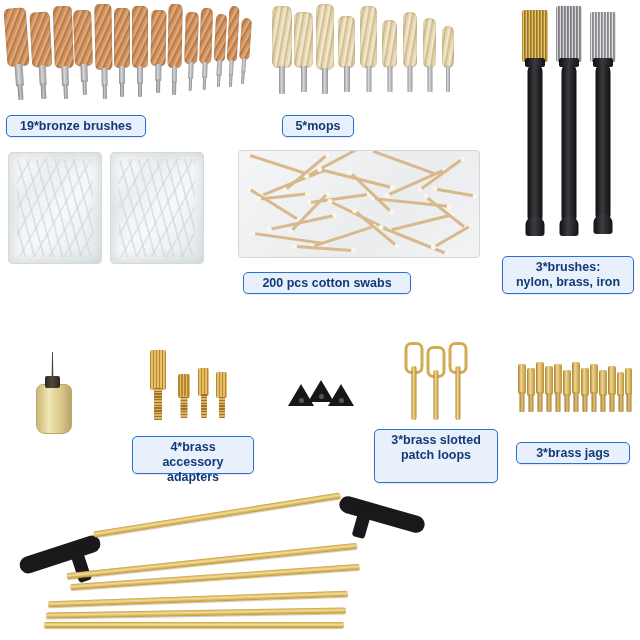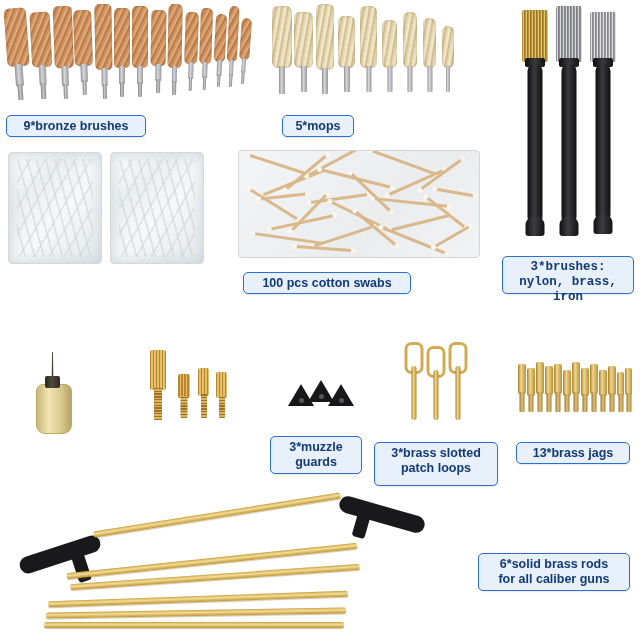--- a/index.html
+++ b/index.html
@@ -593,36 +593,34 @@
     </div>
 
     <div class="rod" style="left:58px;  top:66px;  width:292px; height:6px; transform:rotate(-6deg);"></div>
     <div class="rod" style="left:62px;  top:82px;  width:290px; height:6px; transform:rotate(-4deg);"></div>
     <div class="rod" style="left:40px;  top:104px; width:300px; height:6px; transform:rotate(-2deg);"></div>
     <div class="rod" style="left:38px;  top:118px; width:300px; height:6px; transform:rotate(-1deg);"></div>
     <div class="rod" style="left:36px;  top:130px; width:300px; height:6px;"></div>
     <div class="rod" style="left:84px;  top:20px;  width:250px; height:6px; transform:rotate(-9deg);"></div>
   </div>
 
-  <div class="label caption-shadow" style="left:6px; top:115px; width:140px; height:22px;">9*bronze brushes</div>
+  <div class="label caption-shadow" style="left:6px; top:115px; width:140px; height:22px;">19*bronze brushes</div>
 
   <div class="label caption-shadow" style="left:282px; top:115px; width:72px; height:22px;">5*mops</div>
 
-  <div class="label caption-shadow" style="left:502px; top:256px; width:132px; height:38px;font-family:Liberation Mono, monospace;">3*brushes:
+  <div class="label caption-shadow" style="left:502px; top:256px; width:132px; height:38px;">3*brushes:
 nylon, brass, iron</div>
 
 
-  <div class="label caption-shadow" style="left:243px; top:272px; width:168px; height:22px;">100 pcs cotton swabs</div>
-
-
-
-  <div class="label caption-shadow" style="left:270px; top:436px; width:92px; height:38px;">3*muzzle
-guards</div>
-
-  <div class="label caption-shadow" style="left:374px; top:442px; width:124px; height:44px;">3*brass slotted
+  <div class="label caption-shadow" style="left:243px; top:272px; width:168px; height:22px;">200 pcs cotton swabs</div>
+
+
+  <div class="label caption-shadow" style="left:132px; top:436px; width:122px; height:38px;">4*brass
+accessory adapters</div>
+
+
+  <div class="label caption-shadow" style="left:374px; top:429px; width:124px; height:54px;">3*brass slotted
 patch loops</div>
 
-  <div class="label caption-shadow" style="left:516px; top:442px; width:114px; height:22px;">13*brass jags</div>
-
-  <div class="label caption-shadow" style="left:478px; top:553px; width:152px; height:38px;">6*solid brass rods
-for all caliber guns</div>
+  <div class="label caption-shadow" style="left:516px; top:442px; width:114px; height:22px;">3*brass jags</div>
+
 
 </div>
 
 </body></html>

